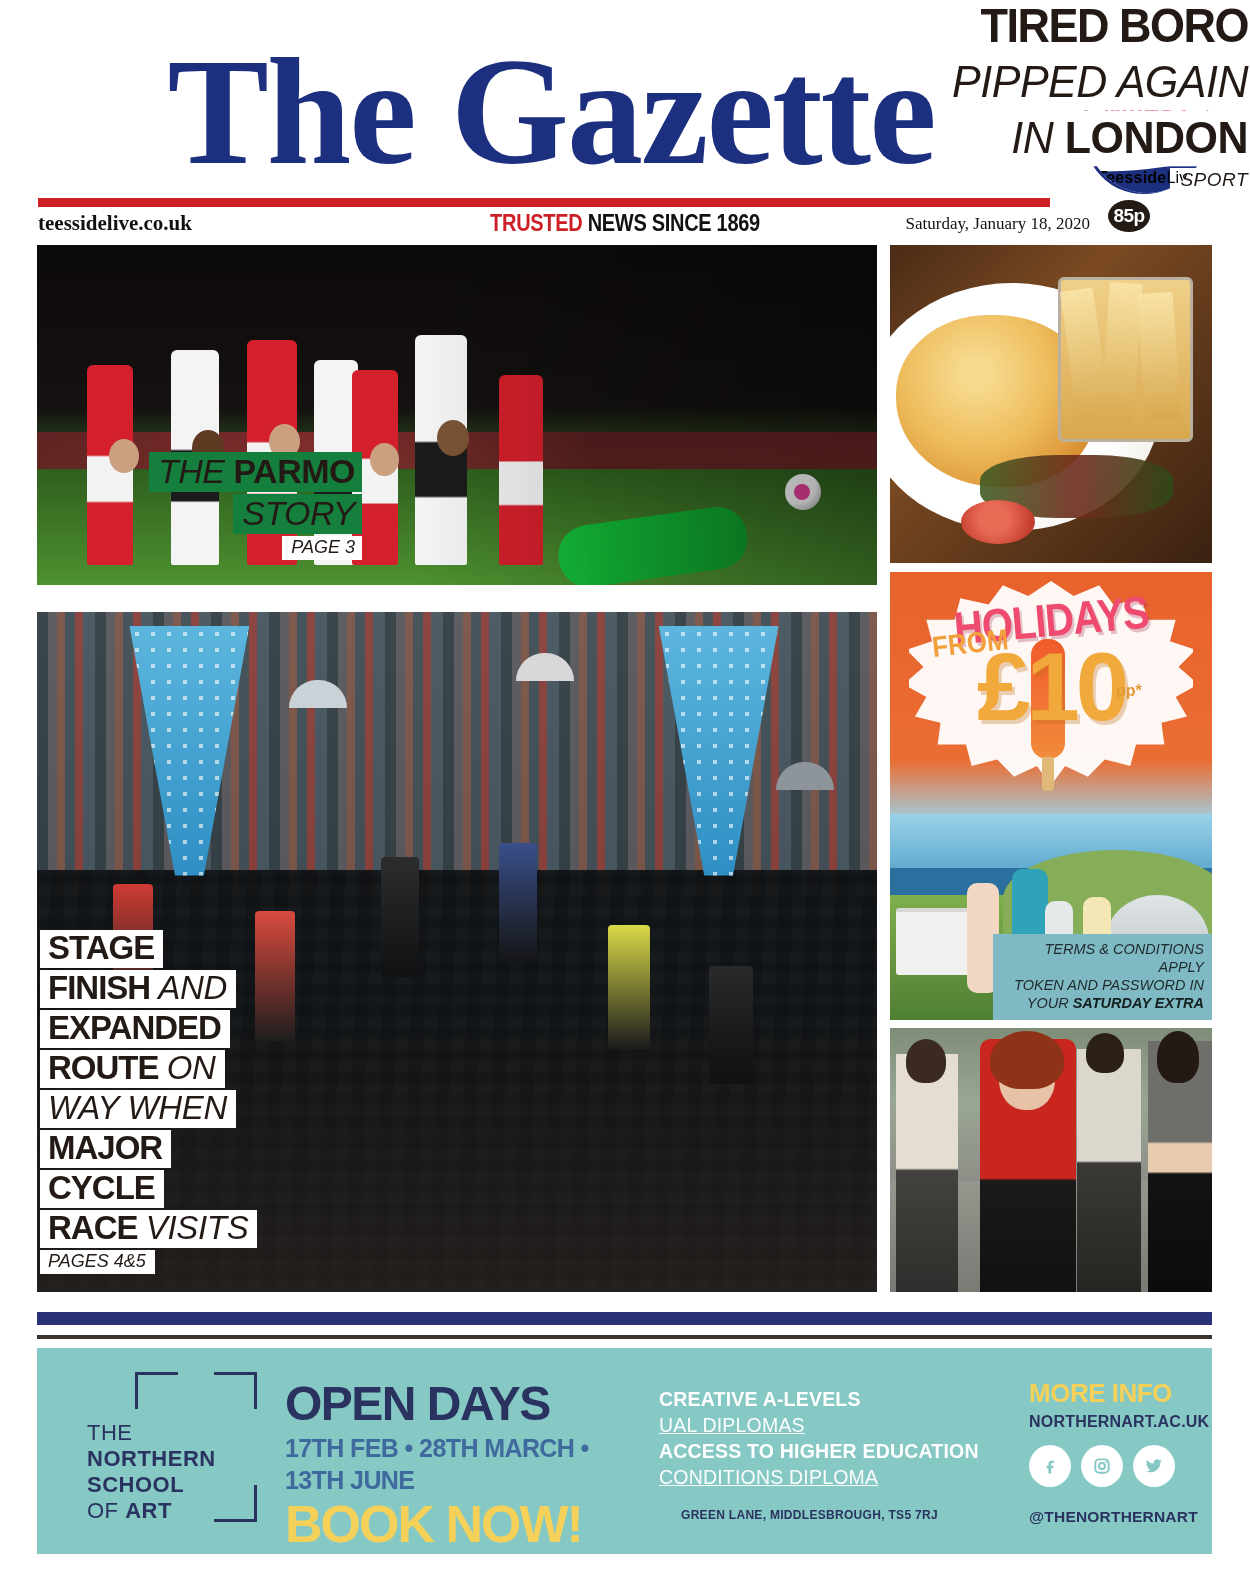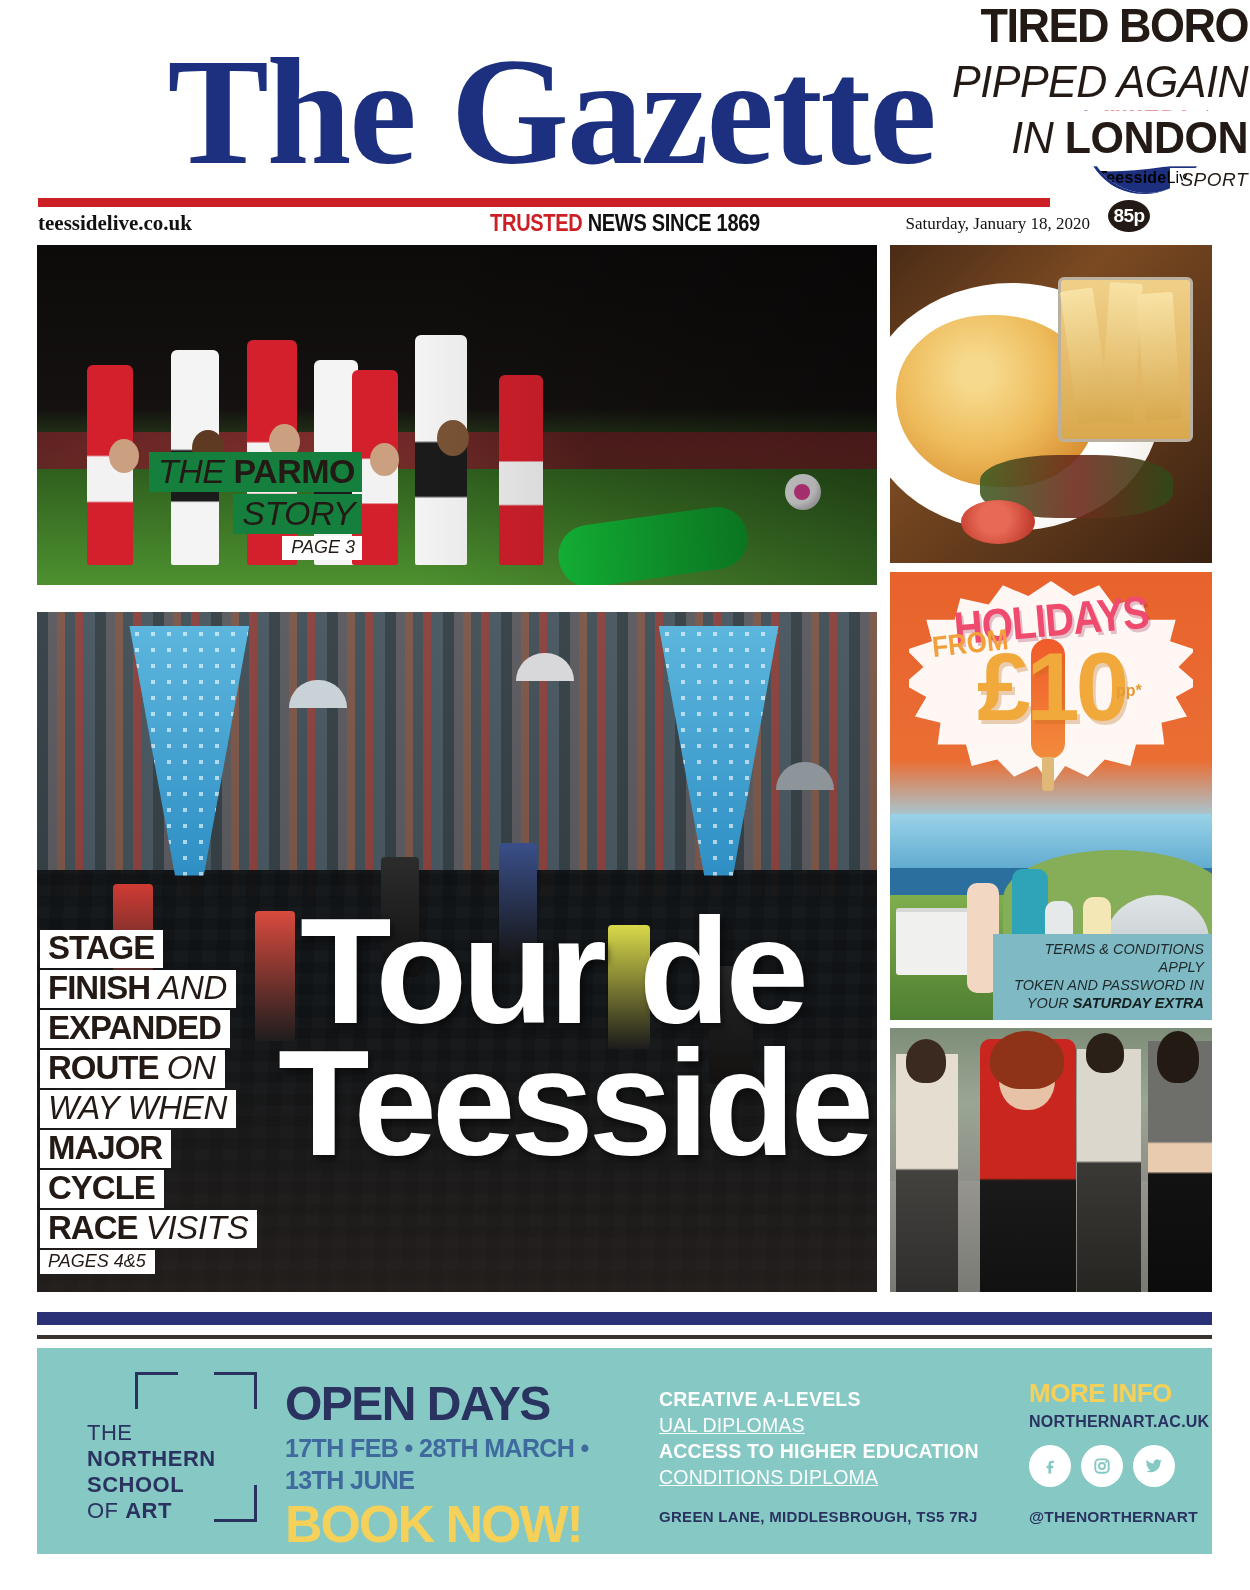--- a/index.html
+++ b/index.html
@@ -195,21 +195,21 @@
   .ad-open{position:absolute;left:248px;top:30px;width:360px;}
   .ad-open .t1{font-size:48px;font-weight:800;color:#2a3360;letter-spacing:-1.5px;line-height:52px;}
   .ad-open .t2{font-size:25px;font-weight:800;color:#3e6a9e;letter-spacing:-.6px;
     line-height:32px;margin-top:2px;}
   .ad-open .t3{font-size:52px;font-weight:800;color:#f5d159;letter-spacing:-2px;
     line-height:54px;margin-top:1px;}
   .ad-courses{position:absolute;left:622px;top:38px;width:370px;color:#fff;}
   .ad-courses div{font-size:19.5px;line-height:26px;letter-spacing:.2px;}
   .ad-courses .bold{font-weight:800;}
   .ad-courses .light{font-weight:400;opacity:.96;text-decoration:underline;}
-  .ad-addr{position:absolute;left:622px;top:160px;color:#2a3360;font-size:15px;font-weight:700;
+  .ad-addr{position:absolute;left:644px;top:160px;color:#2a3360;font-size:12px;font-weight:700;
     letter-spacing:.3px;}
   .ad-more{position:absolute;left:992px;top:30px;width:180px;}
   .ad-more .mi{font-size:26px;font-weight:800;color:#f5d159;letter-spacing:-.5px;}
   .ad-more .url{font-size:16px;font-weight:800;color:#2a3360;letter-spacing:.2px;margin-top:4px;}
   .socials{margin-top:14px;display:flex;gap:10px;}
   .soc{width:42px;height:42px;border-radius:50%;background:#fff;position:relative;}
   .soc svg{position:absolute;left:50%;top:50%;transform:translate(-50%,-50%);}
   .ad-handle{position:absolute;left:992px;top:160px;color:#2a3360;font-size:15.5px;
     font-weight:800;letter-spacing:.2px;text-align:center;}
   .fade{position:absolute;inset:0;pointer-events:none;}
@@ -344,24 +344,20 @@
       <div class="l">EXPANDED</div><br>
       <div class="l"><span>ROUTE </span><i>ON</i></div><br>
       <div class="l italic-only">WAY WHEN</div><br>
       <div class="l">MAJOR</div><br>
       <div class="l">CYCLE</div><br>
       <div class="l"><span>RACE </span><i>VISITS</i></div><br>
       <div class="pg">PAGES 4&amp;5</div>
     </div>
   </div>
 
-  <div id="headline-tour">
-    <span class="t1">Tour de</span>
-    <span class="t2">Teesside</span>
-  </div>
 
   <div class="ph" id="photo-stockton">
     <div class="st-road"></div>
     <div class="st-person" style="left:2%;width:62px;height:90%;background:linear-gradient(180deg,#e4ddd0 0%,#e4ddd0 48%,#43423f 49%,#2f2e2c 100%);"></div>
     <div class="st-hair" style="left:5%;top:4%;width:40px;height:44px;background:#3a2a20;"></div>
     <div class="st-person" style="left:28%;width:96px;height:96%;background:linear-gradient(180deg,#c8261f 0%,#c8261f 55%,#1a1a1a 56%,#111 100%);border-radius:10px 10px 0 0;"></div>
     <div class="st-skin" style="left:34%;top:7%;width:56px;height:64px;"></div>
     <div class="st-hair" style="left:31%;top:1%;width:74px;height:58px;background:#8e3318;"></div>
     <div class="st-person" style="left:58%;width:64px;height:92%;background:linear-gradient(180deg,#dcd7cc 0%,#dcd7cc 46%,#3a3936 47%,#262522 100%);"></div>
     <div class="st-hair" style="left:61%;top:2%;width:38px;height:40px;background:#2b2018;"></div>

